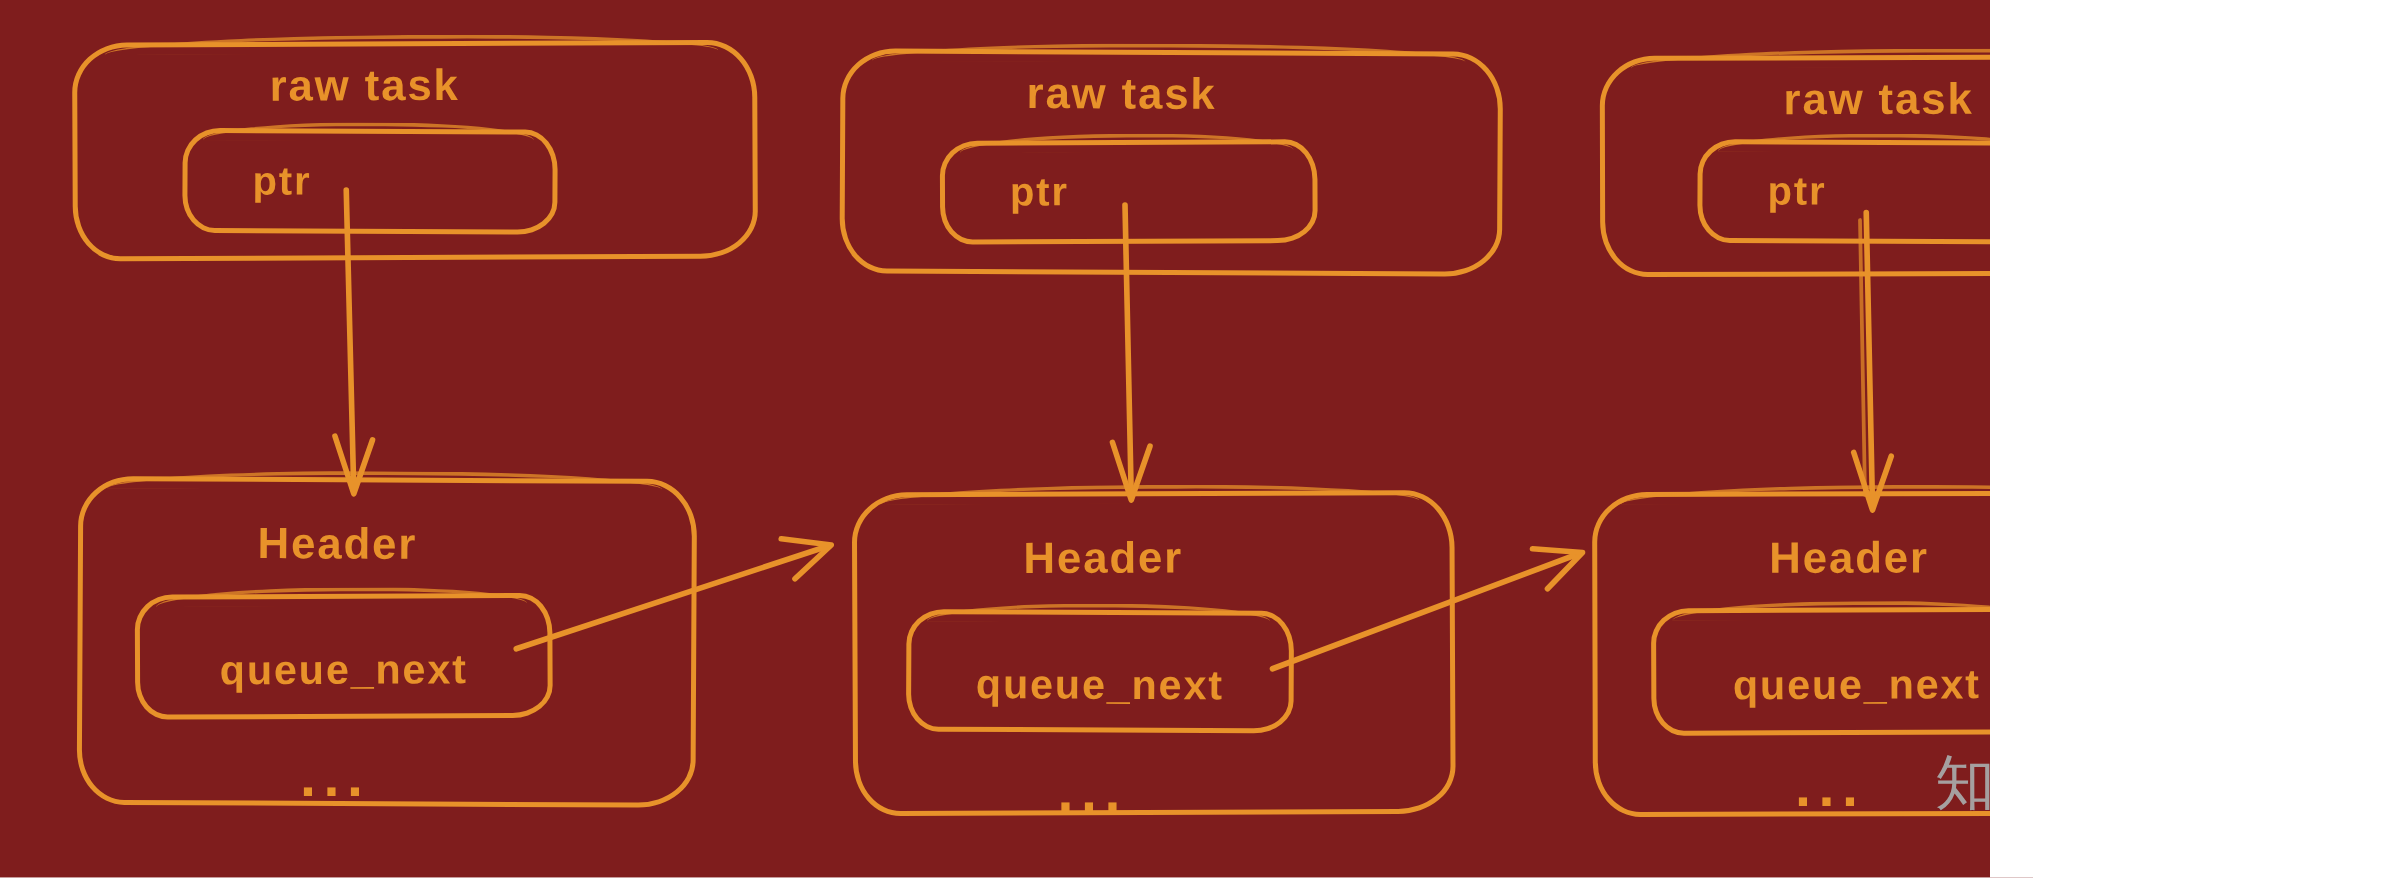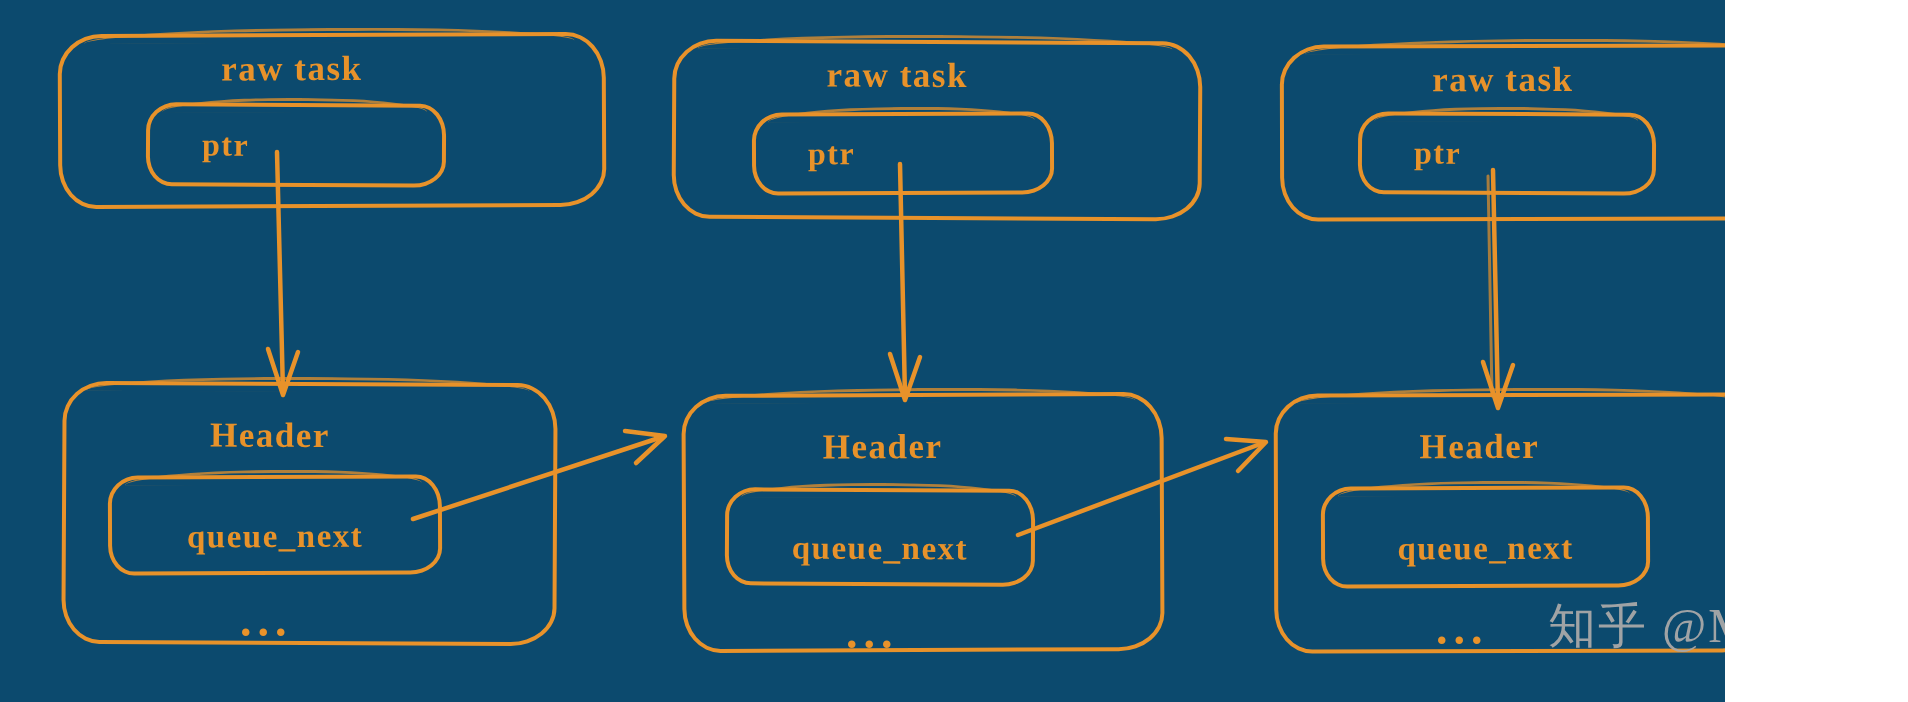--- a/index.html
+++ b/index.html
@@ -2,24 +2,24 @@
 <html><head>
 <meta charset="utf-8">
 <style>
   :root{
     --ink:#e8922a;
     --wm:#a8a8a8;
   }
   html,body{margin:0;padding:0;background:#ffffff;}
   #canvas{
     position:relative;
-    width:1725px;height:702px;
-    background:#0c4a6e;
+    width:1592px;height:702px;
+    background:#7f1d1d;
     overflow:hidden;
-    font-family:Liberation Serif, serif;
+    font-family:Liberation Sans, sans-serif;
   }
   
   .box{
     position:absolute;
     border:4px solid var(--ink);
     box-sizing:border-box;
     background:transparent;
   }
   .outer{border-radius:44px 40px 46px 38px / 40px 46px 38px 44px;}
   .inner{border-radius:30px 26px 32px 26px / 28px 32px 26px 30px;}

